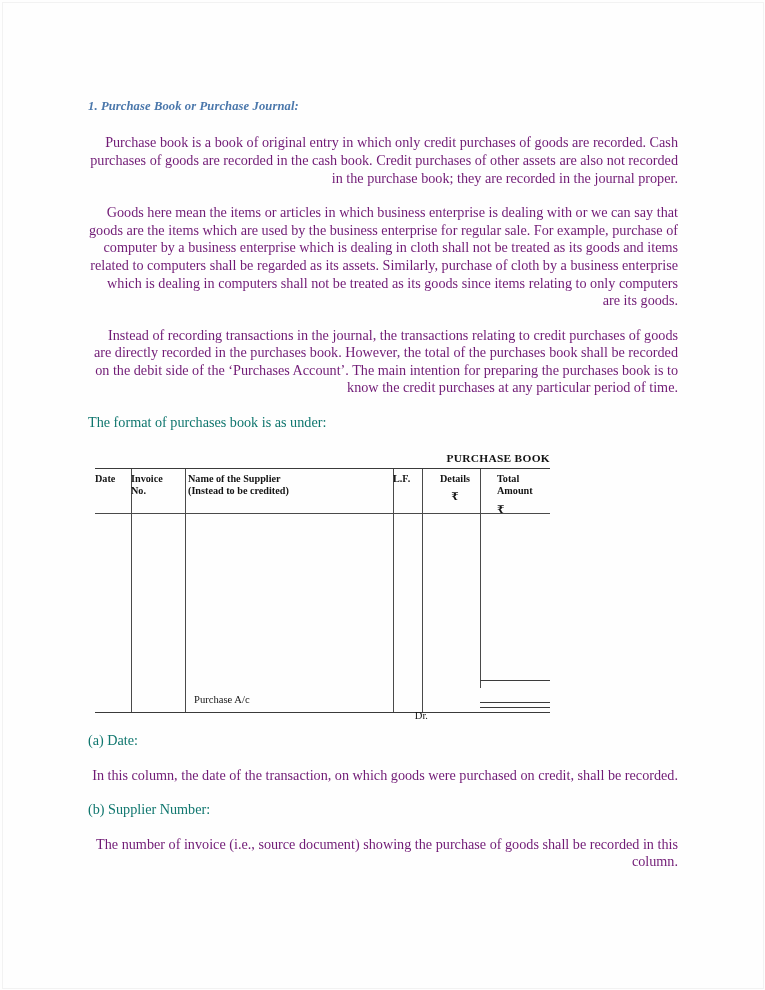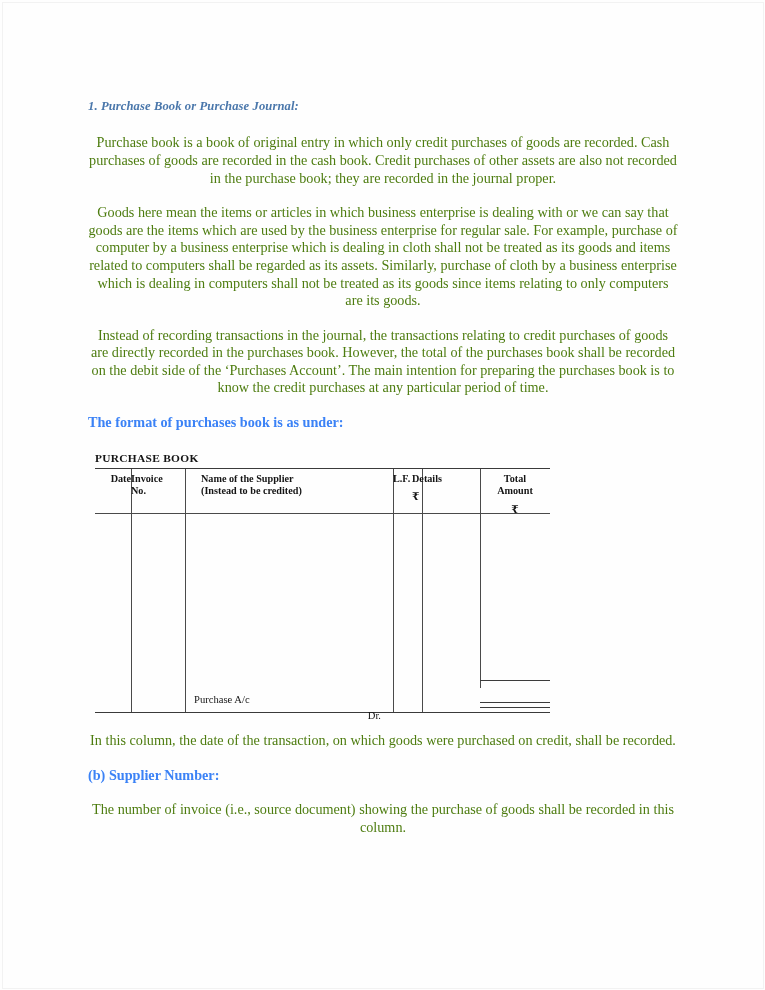--- a/index.html
+++ b/index.html
@@ -41,41 +41,41 @@
     color: #4a77ab;
     letter-spacing: 0.1px;
     margin: 0 0 20px 0;
     line-height: 1.3;
   }
 
   p.body-text {
     font-size: 14.2px;
     line-height: 17.6px;
     margin: 0 0 17px 0;
-    text-align: center;
-    color: #4d7c0f;
+    text-align: right;
+    color: #701a75;
   }
 
   h3.sub-heading {
     font-size: 14.2px;
-    font-weight: bold;
+    font-weight: normal;
     line-height: 17.6px;
     margin: 0 0 17px 0;
-    color: #3b82f6;
+    color: #0f766e;
   }
 
   
   .table-block {
     position: absolute;
     left: 95px;
     top: 452px;
     width: 455px;
   }
   .table-title {
-    text-align: left;
+    text-align: right;
     font-size: 11.4px;
     font-weight: bold;
     letter-spacing: 0.3px;
     margin: 0 0 4px 0;
     color: #141414;
   }
   .ledger {
     position: relative;
     width: 455px;
     height: 245px;
@@ -108,41 +108,42 @@
 
   
   .hdr {
     position: absolute;
     top: 4px;
     font-size: 10.2px;
     font-weight: bold;
     line-height: 12.4px;
     color: #141414;
   }
-  .hdr.c-date     { left: 0px;   width: 36px;  text-align: right; }
+  .hdr.c-date     { left: 0px;   width: 36px;  text-align: left; }
   .hdr.c-invoice  { left: 36px;  width: 54px;  text-align: left; }
-  .hdr.c-supplier { left: 90px;  width: 208px; text-align: left; padding-left: 16px; box-sizing: border-box; }
+  .hdr.c-supplier { left: 90px;  width: 208px; text-align: left; padding-left: 3px; box-sizing: border-box; }
   .hdr.c-lf       { left: 298px; width: 29px;  }
-  .hdr.c-details  { left: 317px; width: 58px;  }
-  .hdr.c-total    { left: 385px; width: 70px;  text-align: center; }
+  .hdr.c-details  { left: 331px; width: 58px;  text-align: center; }
+  .hdr.c-total    { left: 402px; width: 70px;  }
   .hdr .cur {
     display: block;
     margin-top: 6px;
     font-size: 10.6px;
   }
 
   
   .posting {
     position: absolute;
     left: 90px;
     bottom: 4px;
     width: 208px;
     height: 14px;
     font-size: 10.6px;
     color: #151515;
+    padding-left: 47px;
   }
   .posting .acct {
     position: absolute;
     left: 9px;
     top: 0;
   }
   .posting .dr {
     position: absolute;
     right: 12px;
     top: 16px;
@@ -240,18 +241,19 @@
         <span class="acct">Purchase A/c</span>
         <span class="dr">Dr.</span>
       </div>
 
       <div class="total-rule-top"></div>
       <div class="total-rule-dbl"></div>
     </div>
   </div>
 
   <div class="after-table">
+    <h3 class="sub-heading">(a) Date:</h3>
     <p class="body-text">In this column, the date of the transaction, on which goods were purchased on credit, shall be recorded.</p>
 
     <h3 class="sub-heading">(b) Supplier Number:</h3>
     <p class="body-text">The number of invoice (i.e., source document) showing the purchase of goods shall be recorded in this column.</p>
   </div>
 </div>
 
 </body></html>

